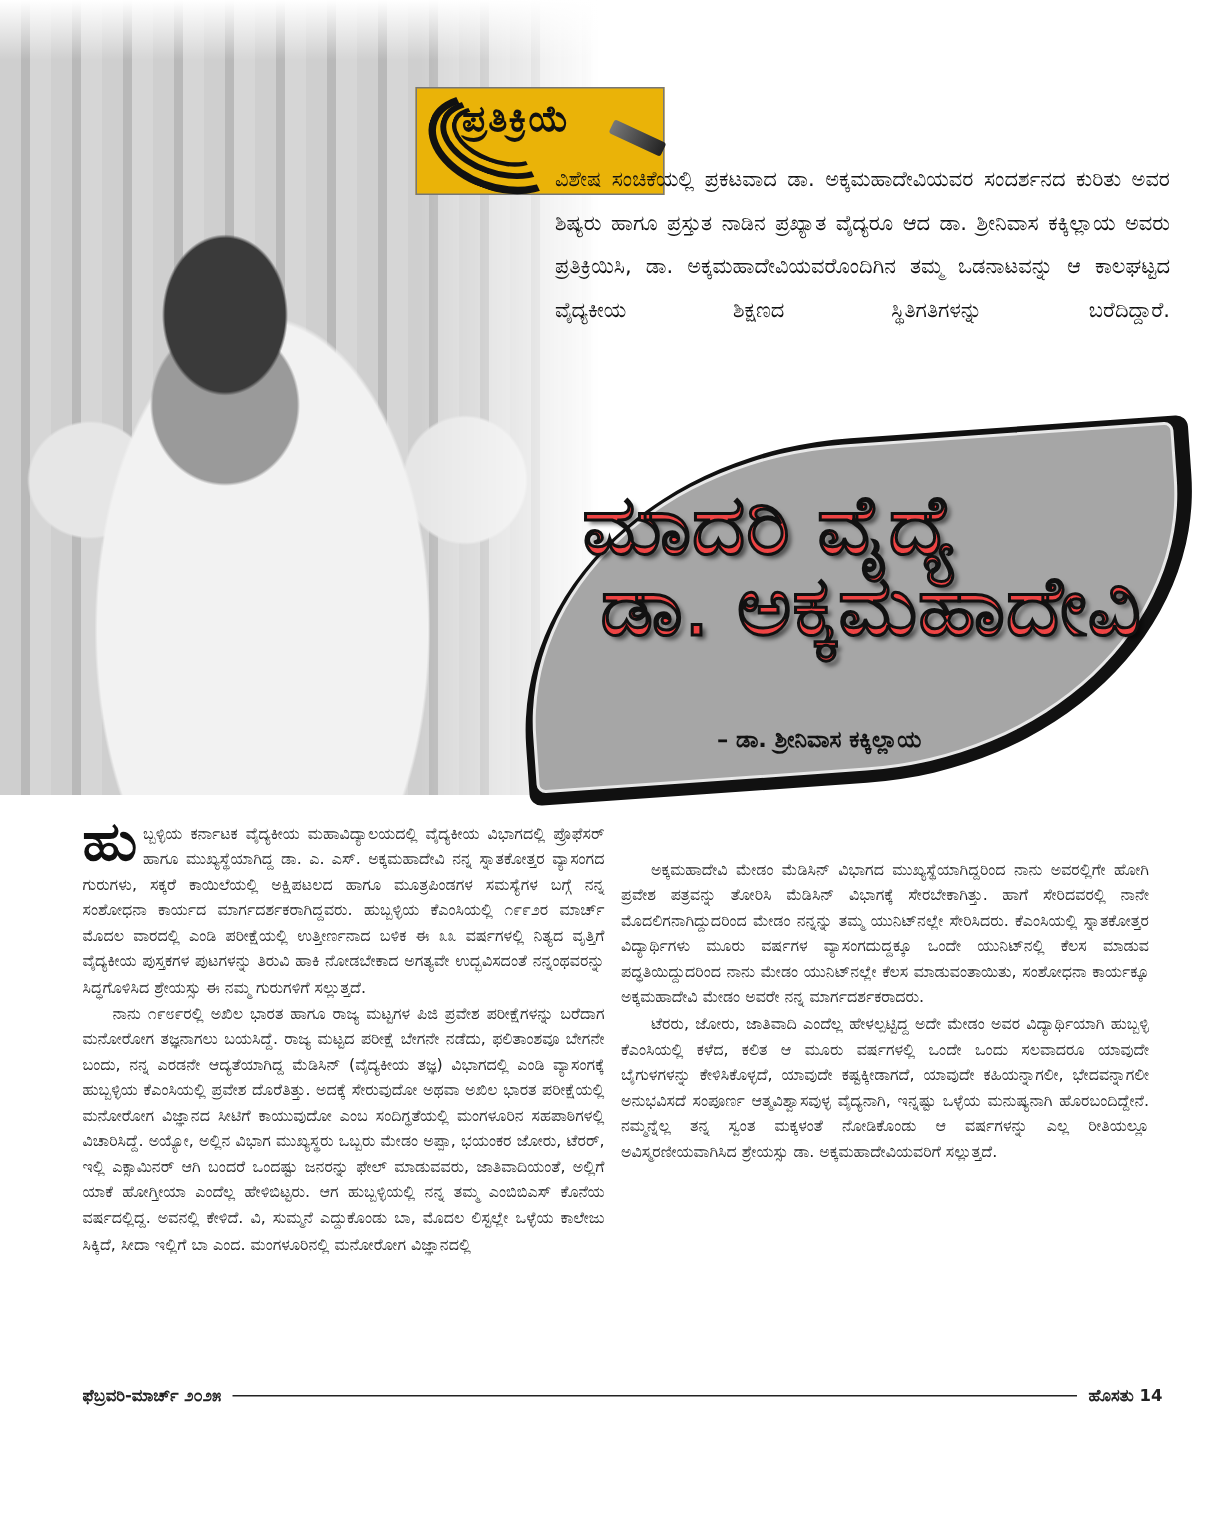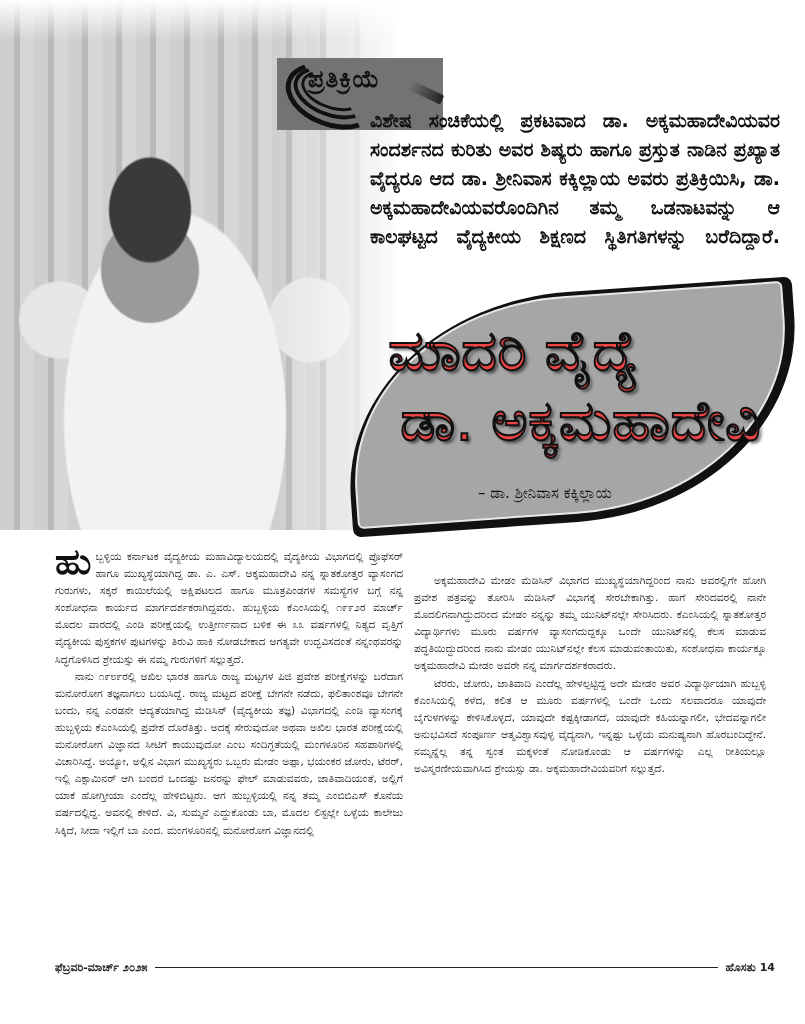--- a/index.html
+++ b/index.html
@@ -21,21 +21,21 @@
     mask-image: linear-gradient(to right, #000 70%, transparent 100%);
   }
   .photo-fade-top {
     position: absolute; left: 0; top: 0; width: 400px; height: 40px;
     background: linear-gradient(#ffffff, rgba(255,255,255,0));
   }
 
   
   .logo-box {
     position: absolute; left: 277px; top: 58px; width: 166px; height: 72px;
-    border: 1px solid #777; background: #737373;
+    border: 1px solid #777; background: #eab308;
   }
   .logo-swirl {
     position: absolute; left: 6px; top: 6px; width: 96px; height: 62px;
     border-radius: 50%;
     border: 5px solid #111; border-right-color: transparent; border-top-color: transparent;
     transform: rotate(20deg);
   }
   .logo-swirl.s2 { left: 14px; top: 10px; width: 80px; height: 48px; border-width: 4px; }
   .logo-swirl.s3 { left: 22px; top: 14px; width: 64px; height: 36px; border-width: 3px; }
   .logo-text {
@@ -43,21 +43,21 @@
     color: #111; letter-spacing: 1px;
   }
   .logo-pen {
     position: absolute; right: -2px; top: 28px; width: 38px; height: 10px;
     background: linear-gradient(90deg, #777, #222); transform: rotate(25deg);
     border-radius: 2px;
   }
 
   .intro {
     position: absolute; left: 370px; top: 106px; width: 410px;
-    font-size: 19px; line-height: 29px; font-weight: bold; text-align: justify;
+    font-size: 14px; line-height: 29px; font-weight: normal; text-align: justify;
     text-align-last: justify; color: #111;
   }
 
   
   .leaf-shadow {
     position: absolute; left: 345px; top: 292px; width: 455px; height: 230px;
     background: #111;
     border-radius: 230px 8px 230px 8px / 190px 8px 190px 8px;
     transform: rotate(-4deg);
   }
@@ -69,42 +69,42 @@
     transform: rotate(-4deg);
   }
   .title-l1, .title-l2 {
     position: absolute; font-family: "DejaVu Sans", sans-serif; color: #ef4444;
     font-size: 56px; font-weight: normal;
     -webkit-text-stroke: 2px #111;
     text-shadow: 3px 3px 3px rgba(0,0,0,0.55);
     white-space: nowrap;
   }
   .title-l1 { left: 388px; top: 318px; }
-  .title-l2 { left: 400px; top: 388px; }
+  .title-l2 { left: 400px; top: 372px; }
   .byline {
-    position: absolute; left: 478px; top: 484px; font-size: 15px; font-weight: normal; color: #111;
+    position: absolute; left: 478px; top: 484px; font-size: 15px; font-weight: bold; color: #111;
   }
 
   
   .col {
     position: absolute; top: 548px; width: 348px;
     font-size: 10.6px; line-height: 17.1px; text-align: justify; color: #222;
   }
   .col.left { left: 55px; }
   .col.right { left: 414px; width: 352px; top: 572px; }
   .col p { text-indent: 20px; }
   .col p.noindent { text-indent: 0; }
   .dropcap {
     float: left; font-size: 36px; line-height: 28px; font-weight: bold;
     margin-right: 4px; margin-top: 0px; color: #111;
   }
 
   
   .footer {
-    position: absolute; left: 55px; top: 958px; width: 720px; height: 18px;
+    position: absolute; left: 55px; top: 921px; width: 720px; height: 18px;
     display: flex; align-items: center; font-size: 11px; font-weight: bold; color: #222;
   }
   .footer .rule { flex: 1; height: 1px; background: #222; margin: 0 8px; }
 </style>
 </head>
 <body>
 
 <div class="photo"></div>
 <div class="photo-fade-top"></div>
 

